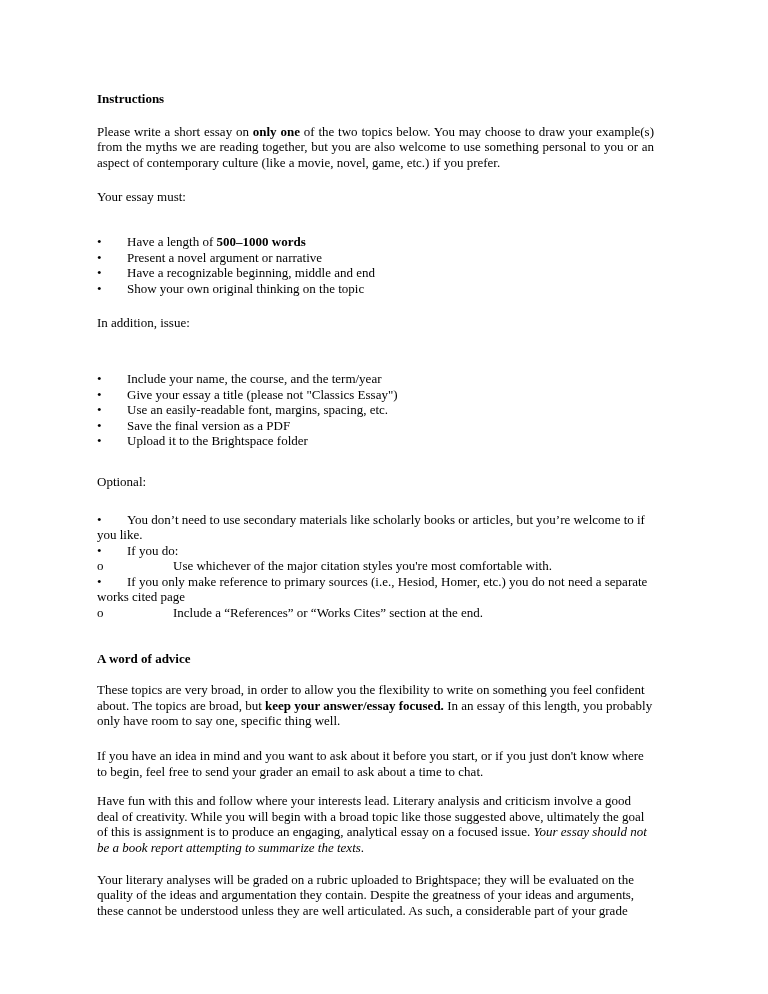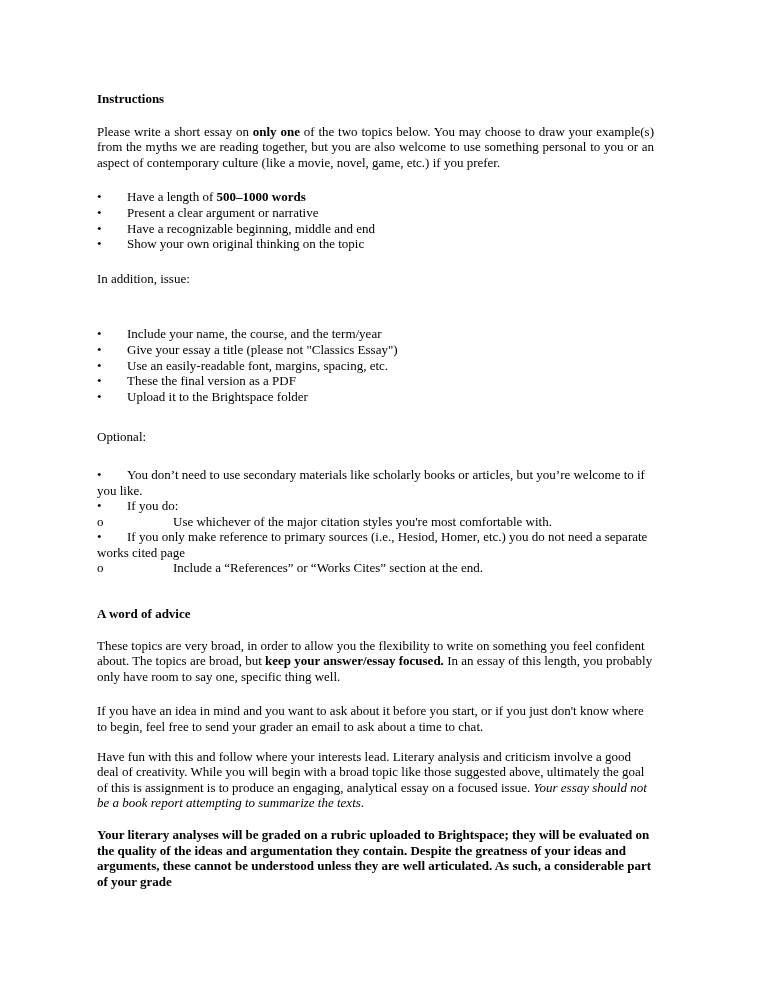--- a/index.html
+++ b/index.html
@@ -35,46 +35,47 @@
   .marker.sub { width: 76px; }
   b { font-weight: bold; }
   i { font-style: italic; }
   .mb-16 { margin-bottom: 16px; }
   .mb-19 { margin-bottom: 19px; }
   .mb-20 { margin-bottom: 14px; }
   .mb-22 { margin-bottom: 22px; }
   .mb-25 { margin-bottom: 25px; margin-top: 40px; }
   .mb-29 { margin-bottom: 29px; }
   .mb-30 { margin-bottom: 30px; }
-  .mb-0  { margin-bottom: 8px; font-weight: bold; }
+  .mb-0  { margin-bottom: 8px; }
 </style>
 </head>
 <body>
 
 <div class="page">
 
   <div class="heading">Instructions</div>
 
   <p class="justify mb-19"><span>Please write a short essay on </span><b>only one</b><span> of the two topics below. You may choose to draw your example(s) from the myths we are reading together, but you are also welcome to use something personal to you or an aspect of contemporary culture (like a movie, novel, game, etc.) if you prefer.</span></p>
 
+  <p class="mb-29">Your essay must:</p>
 
   <div class="list mb-19">
     <div class="list-item"><span class="marker">•</span><span>Have a length of </span><b>500–1000 words</b></div>
-    <div class="list-item"><span class="marker">•</span><span>Present a clear argument or narrative</span></div>
+    <div class="list-item"><span class="marker">•</span><span>Present a novel argument or narrative</span></div>
     <div class="list-item"><span class="marker">•</span><span>Have a recognizable beginning, middle and end</span></div>
     <div class="list-item"><span class="marker">•</span><span>Show your own original thinking on the topic</span></div>
   </div>
 
   <p class="mb-29">In addition, issue:</p>
 
   <div class="list mb-25">
     <div class="list-item"><span class="marker">•</span><span>Include your name, the course, and the term/year</span></div>
     <div class="list-item"><span class="marker">•</span><span>Give your essay a title (please not "Classics Essay")</span></div>
     <div class="list-item"><span class="marker">•</span><span>Use an easily-readable font, margins, spacing, etc.</span></div>
-    <div class="list-item"><span class="marker">•</span><span>These the final version as a PDF</span></div>
+    <div class="list-item"><span class="marker">•</span><span>Save the final version as a PDF</span></div>
     <div class="list-item"><span class="marker">•</span><span>Upload it to the Brightspace folder</span></div>
   </div>
 
   <p class="mb-22">Optional:</p>
 
   <div class="list mb-30">
     <div class="list-item"><span class="marker">•</span><span>You don’t need to use secondary materials like scholarly books or articles, but you’re welcome to if you like.</span></div>
     <div class="list-item"><span class="marker">•</span><span>If you do:</span></div>
     <div class="list-item"><span class="marker sub">o</span><span>Use whichever of the major citation styles you're most comfortable with.</span></div>
     <div class="list-item"><span class="marker">•</span><span>If you only make reference to primary sources (i.e., Hesiod, Homer, etc.) you do not need a separate works cited page</span></div>

